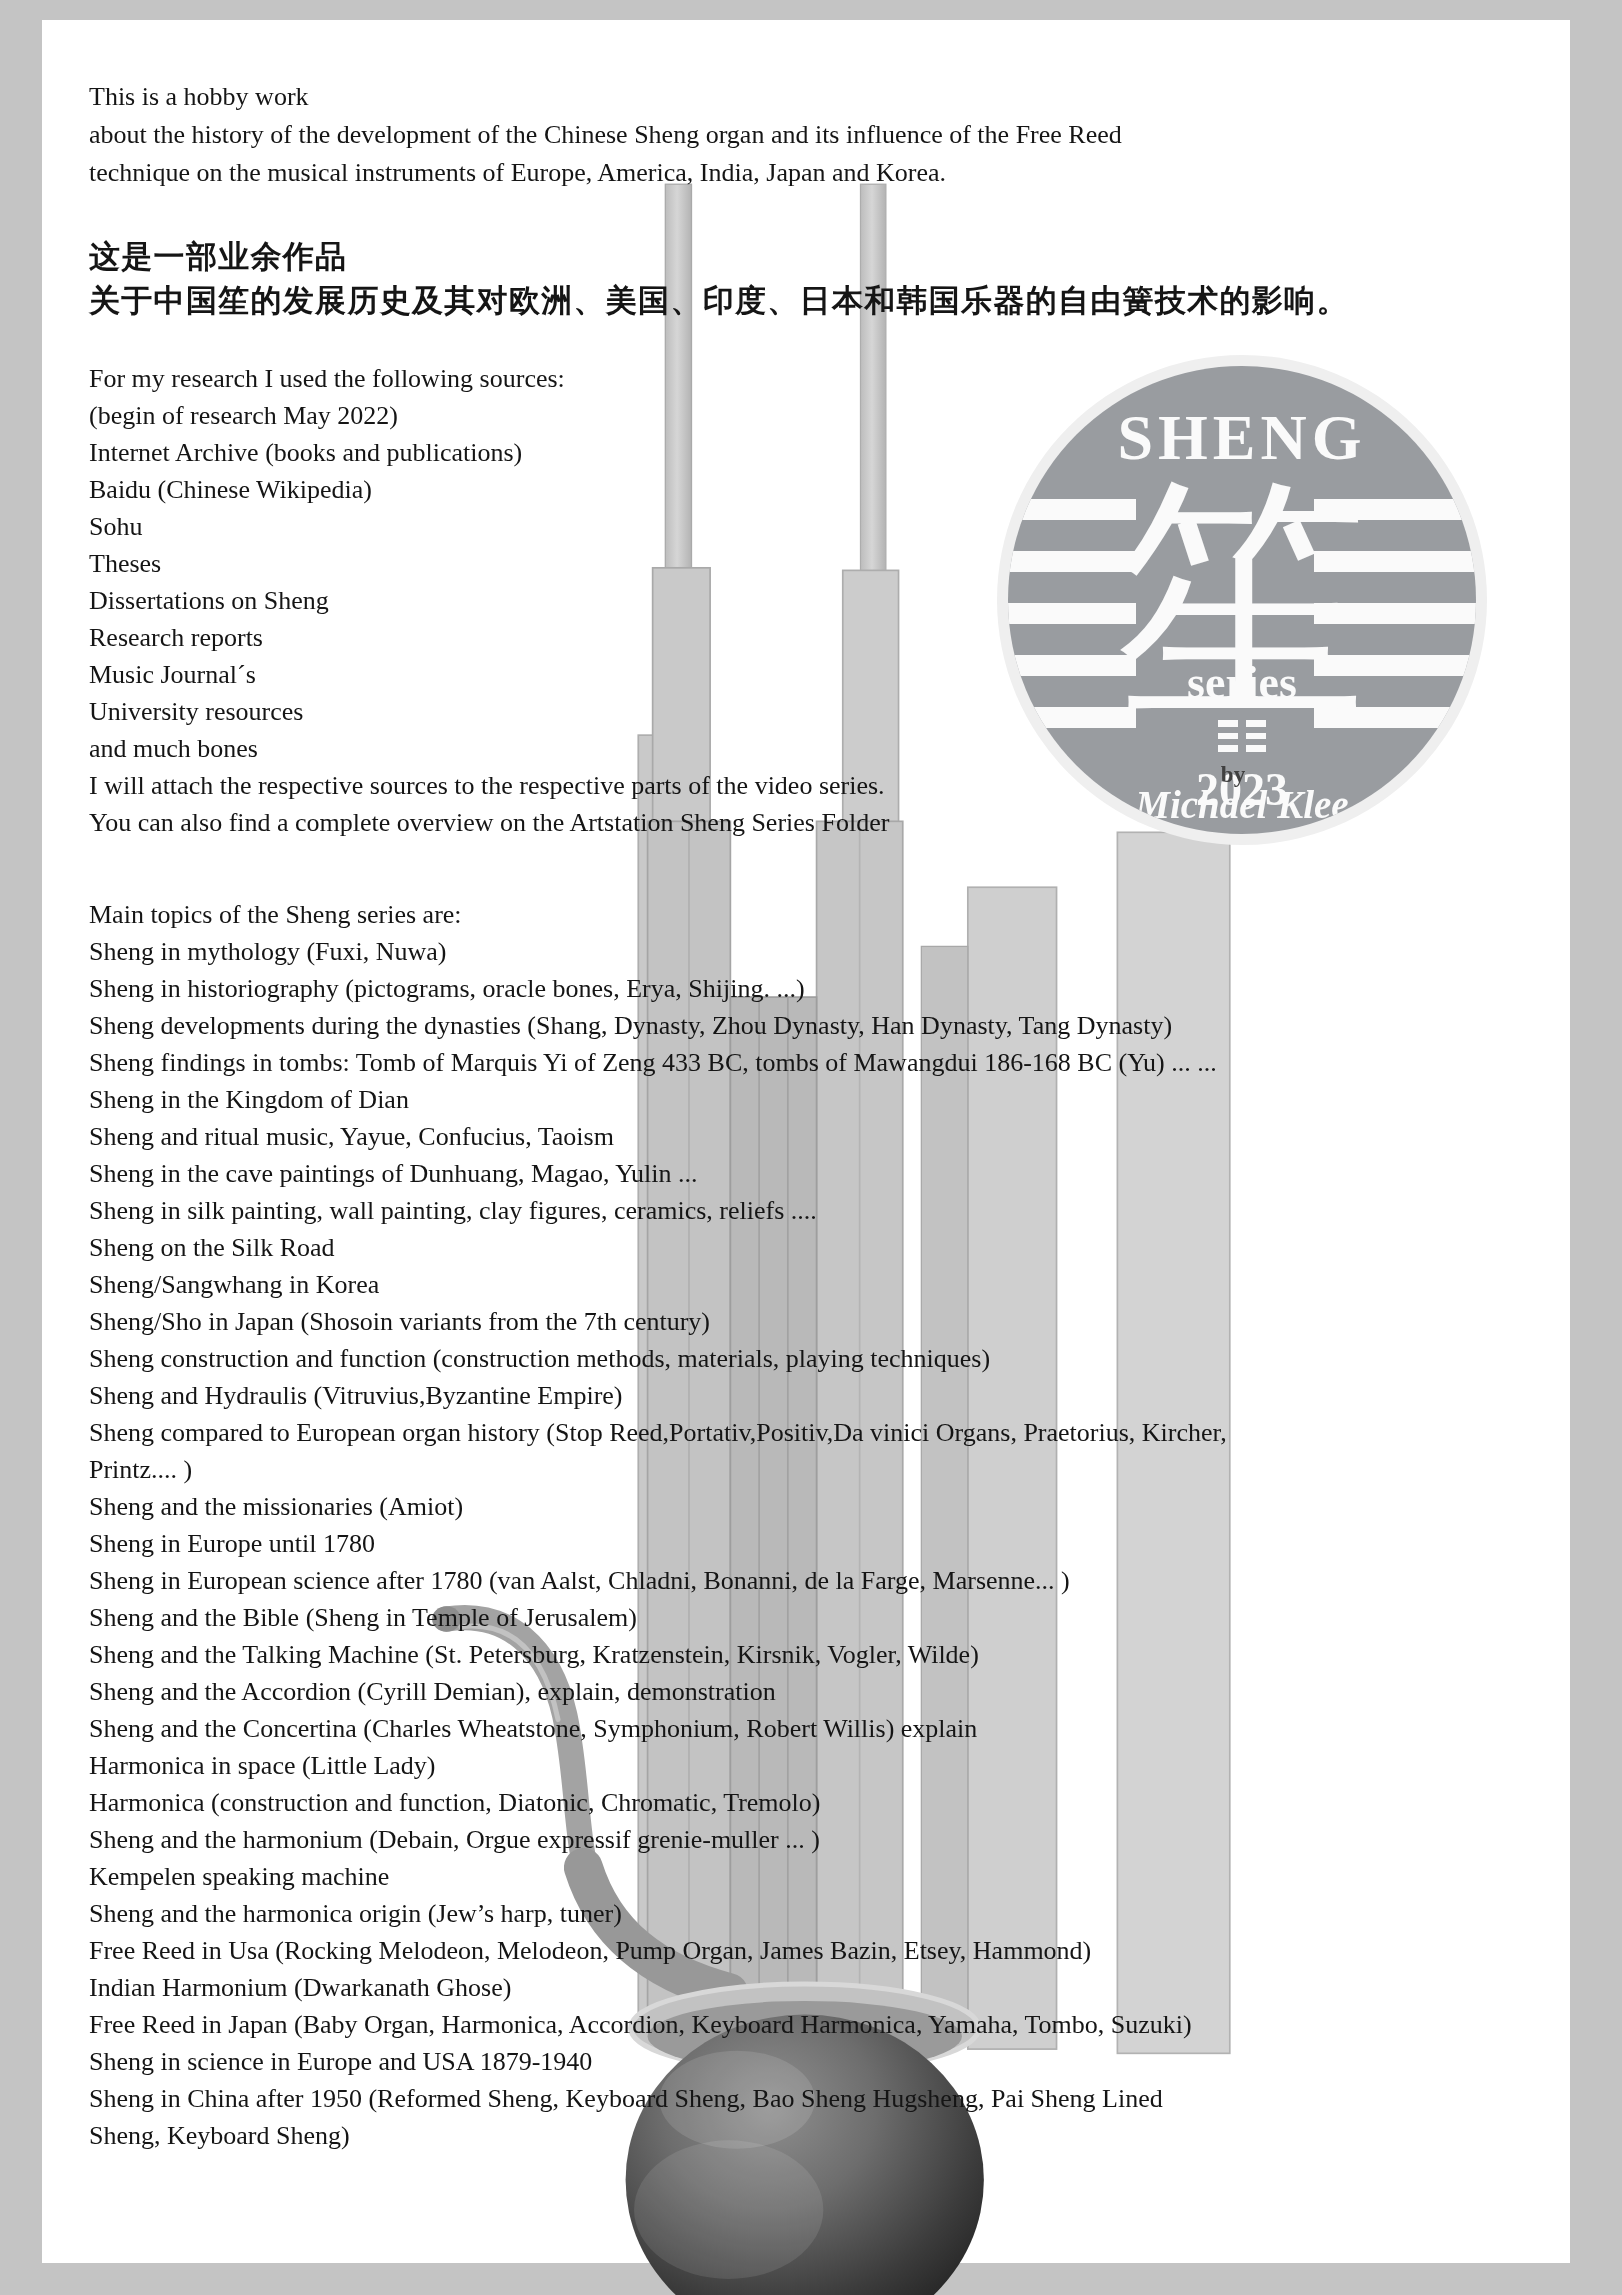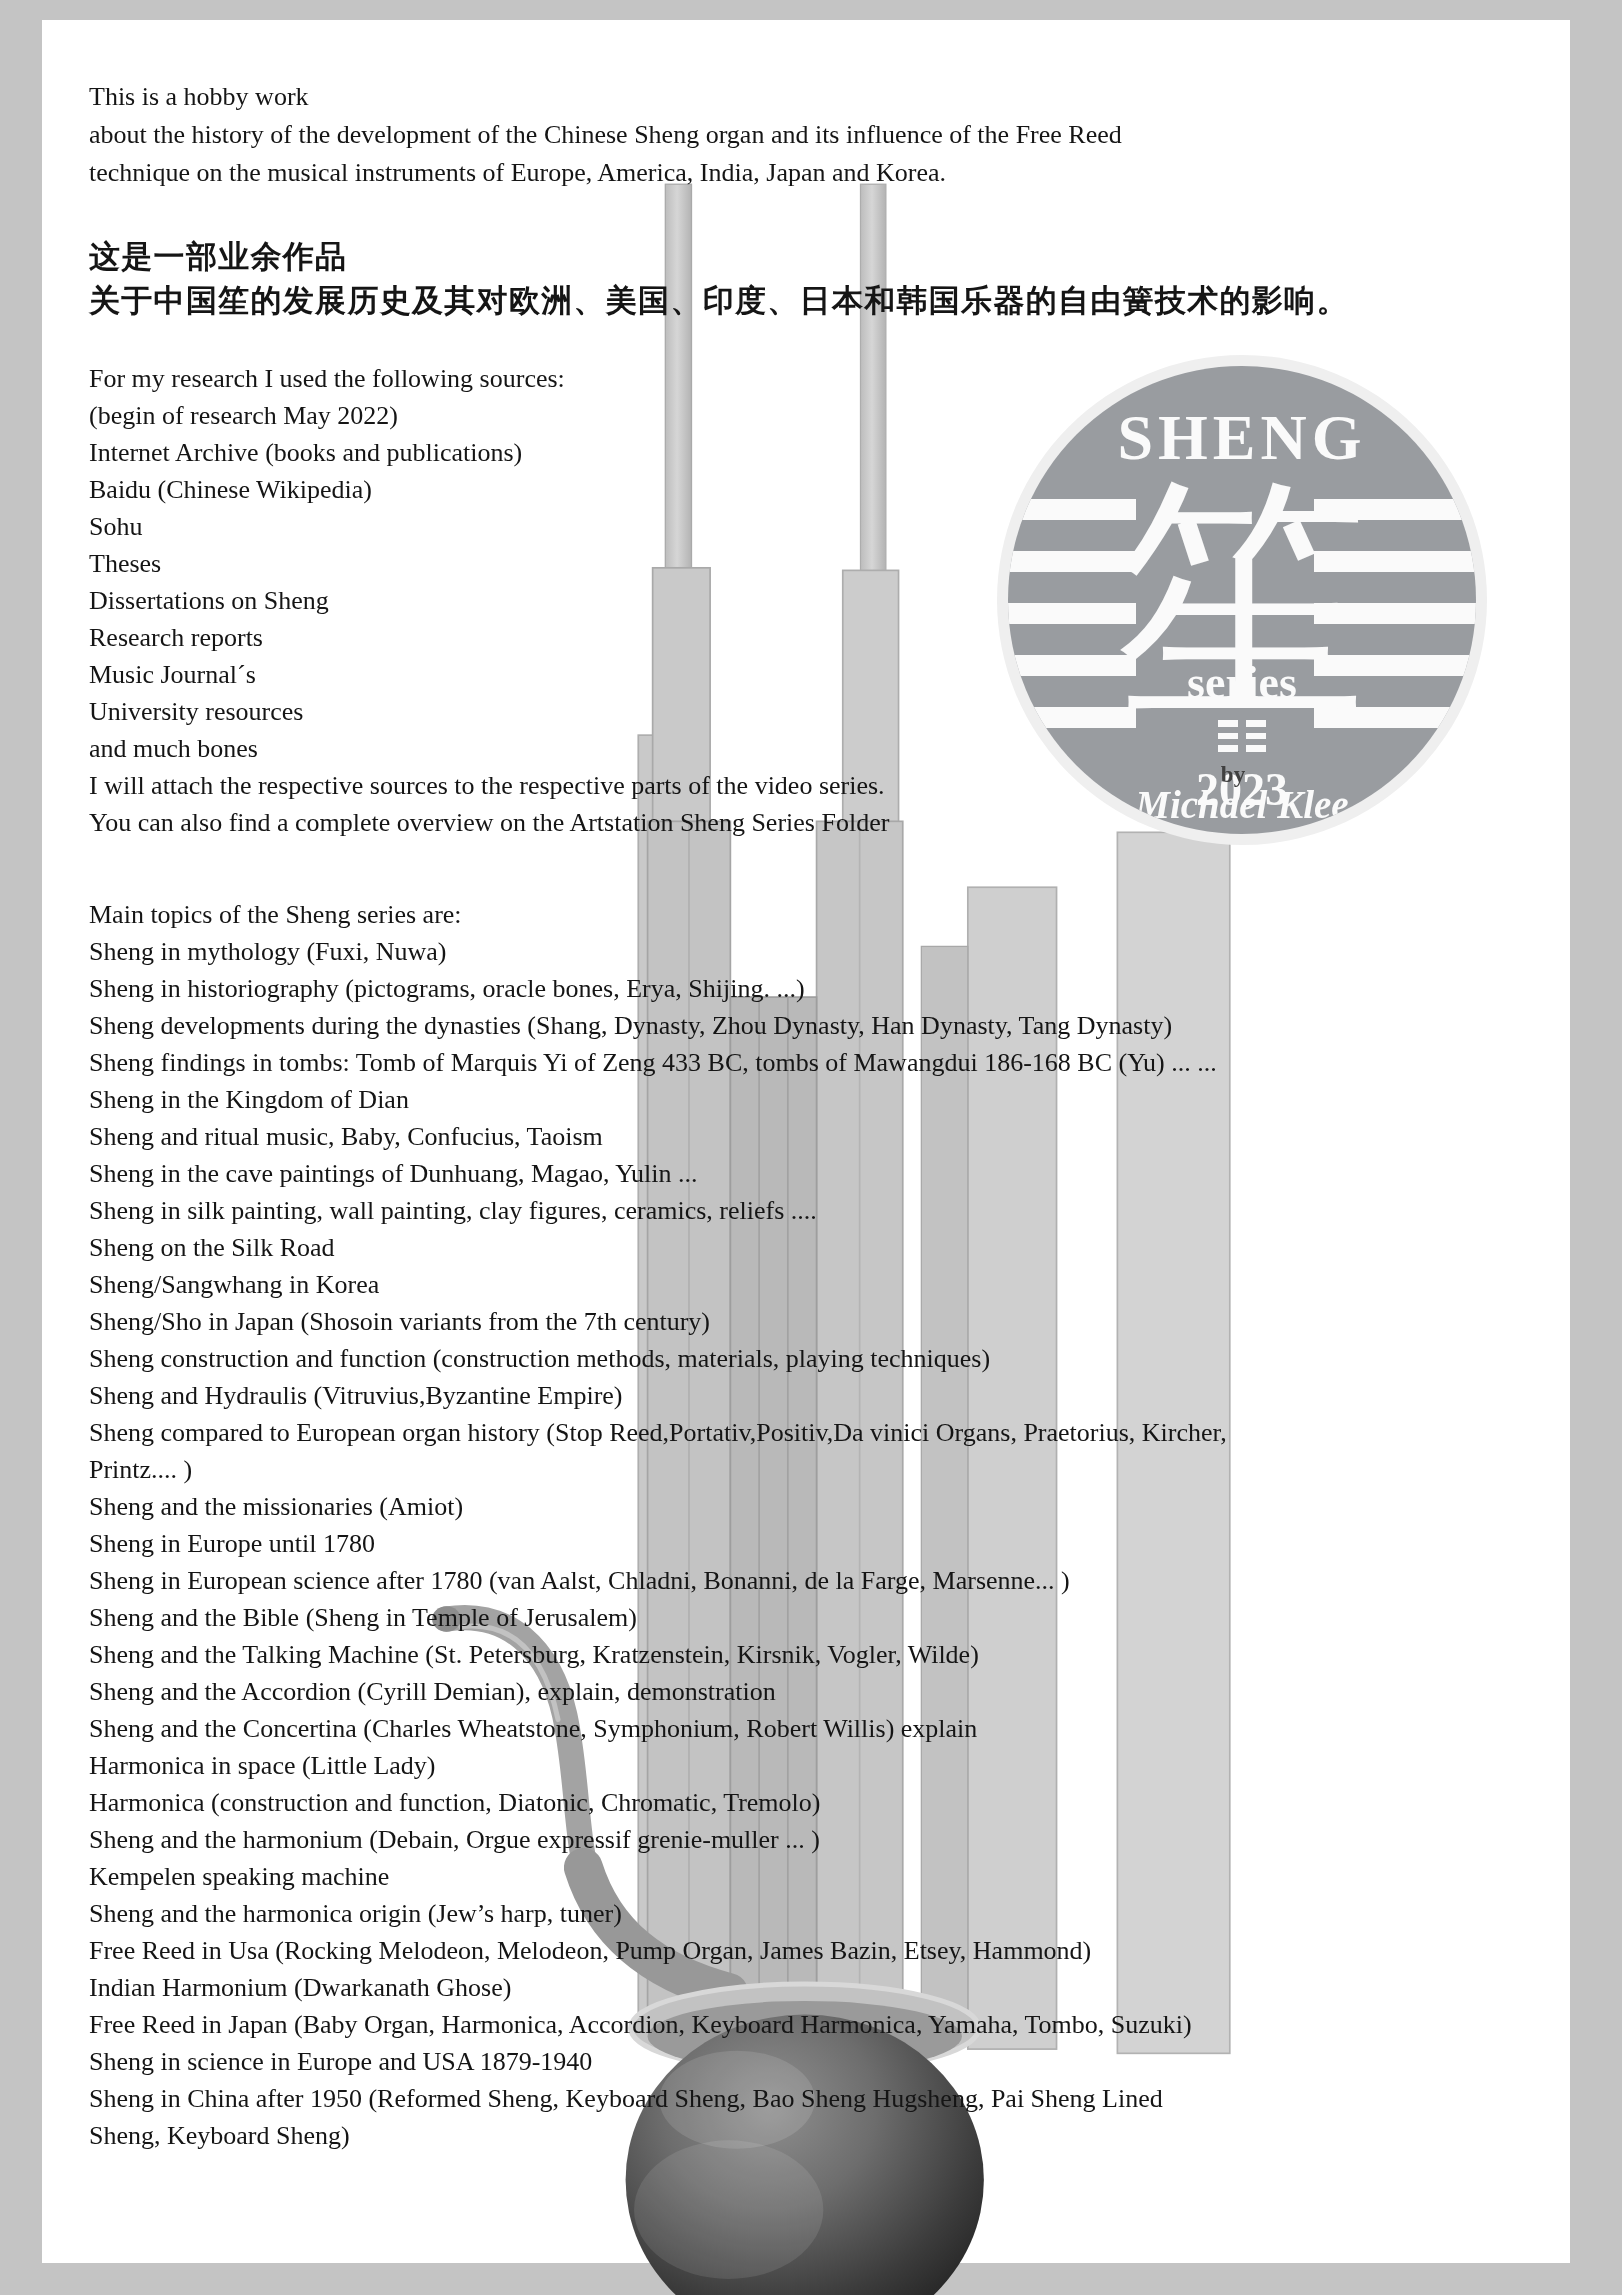--- a/index.html
+++ b/index.html
@@ -180,21 +180,21 @@
       <div>I will attach the respective sources to the respective parts of the video series.</div>
       <div>You can also find a complete overview on the Artstation Sheng Series Folder</div>
     </div>
   <div class="para para-topics">
       <div>Main topics of the Sheng series are:</div>
       <div>Sheng in mythology (Fuxi, Nuwa)</div>
       <div>Sheng in historiography (pictograms, oracle bones, Erya, Shijing. ...)</div>
       <div>Sheng developments during the dynasties (Shang, Dynasty, Zhou Dynasty, Han Dynasty, Tang Dynasty)</div>
       <div>Sheng findings in tombs: Tomb of Marquis Yi of Zeng 433 BC, tombs of Mawangdui 186-168 BC (Yu) ... ...</div>
       <div>Sheng in the Kingdom of Dian</div>
-      <div>Sheng and ritual music, Baby, Confucius, Taoism</div>
+      <div>Sheng and ritual music, Yayue, Confucius, Taoism</div>
       <div>Sheng in the cave paintings of Dunhuang, Magao, Yulin ...</div>
       <div>Sheng in silk painting, wall painting, clay figures, ceramics, reliefs ....</div>
       <div>Sheng on the Silk Road</div>
       <div>Sheng/Sangwhang in Korea</div>
       <div>Sheng/Sho in Japan (Shosoin variants from the 7th century)</div>
       <div>Sheng construction and function (construction methods, materials, playing techniques)</div>
       <div>Sheng and Hydraulis (Vitruvius,Byzantine Empire)</div>
       <div>Sheng compared to European organ history (Stop Reed,Portativ,Positiv,Da vinici Organs, Praetorius, Kircher,</div>
       <div>Printz.... )</div>
       <div>Sheng and the missionaries (Amiot)</div>

